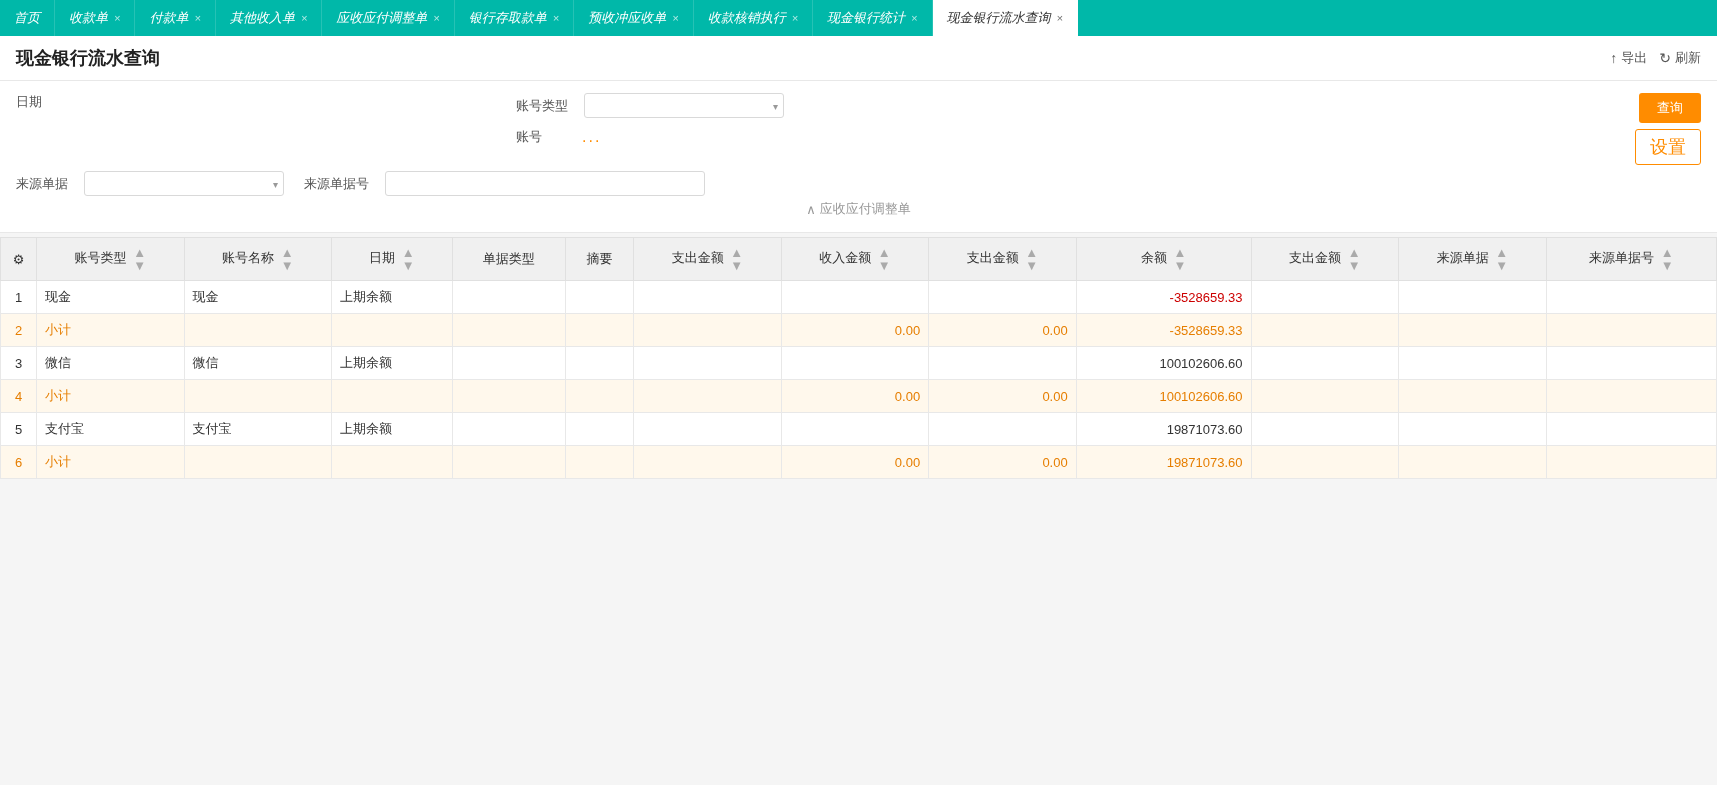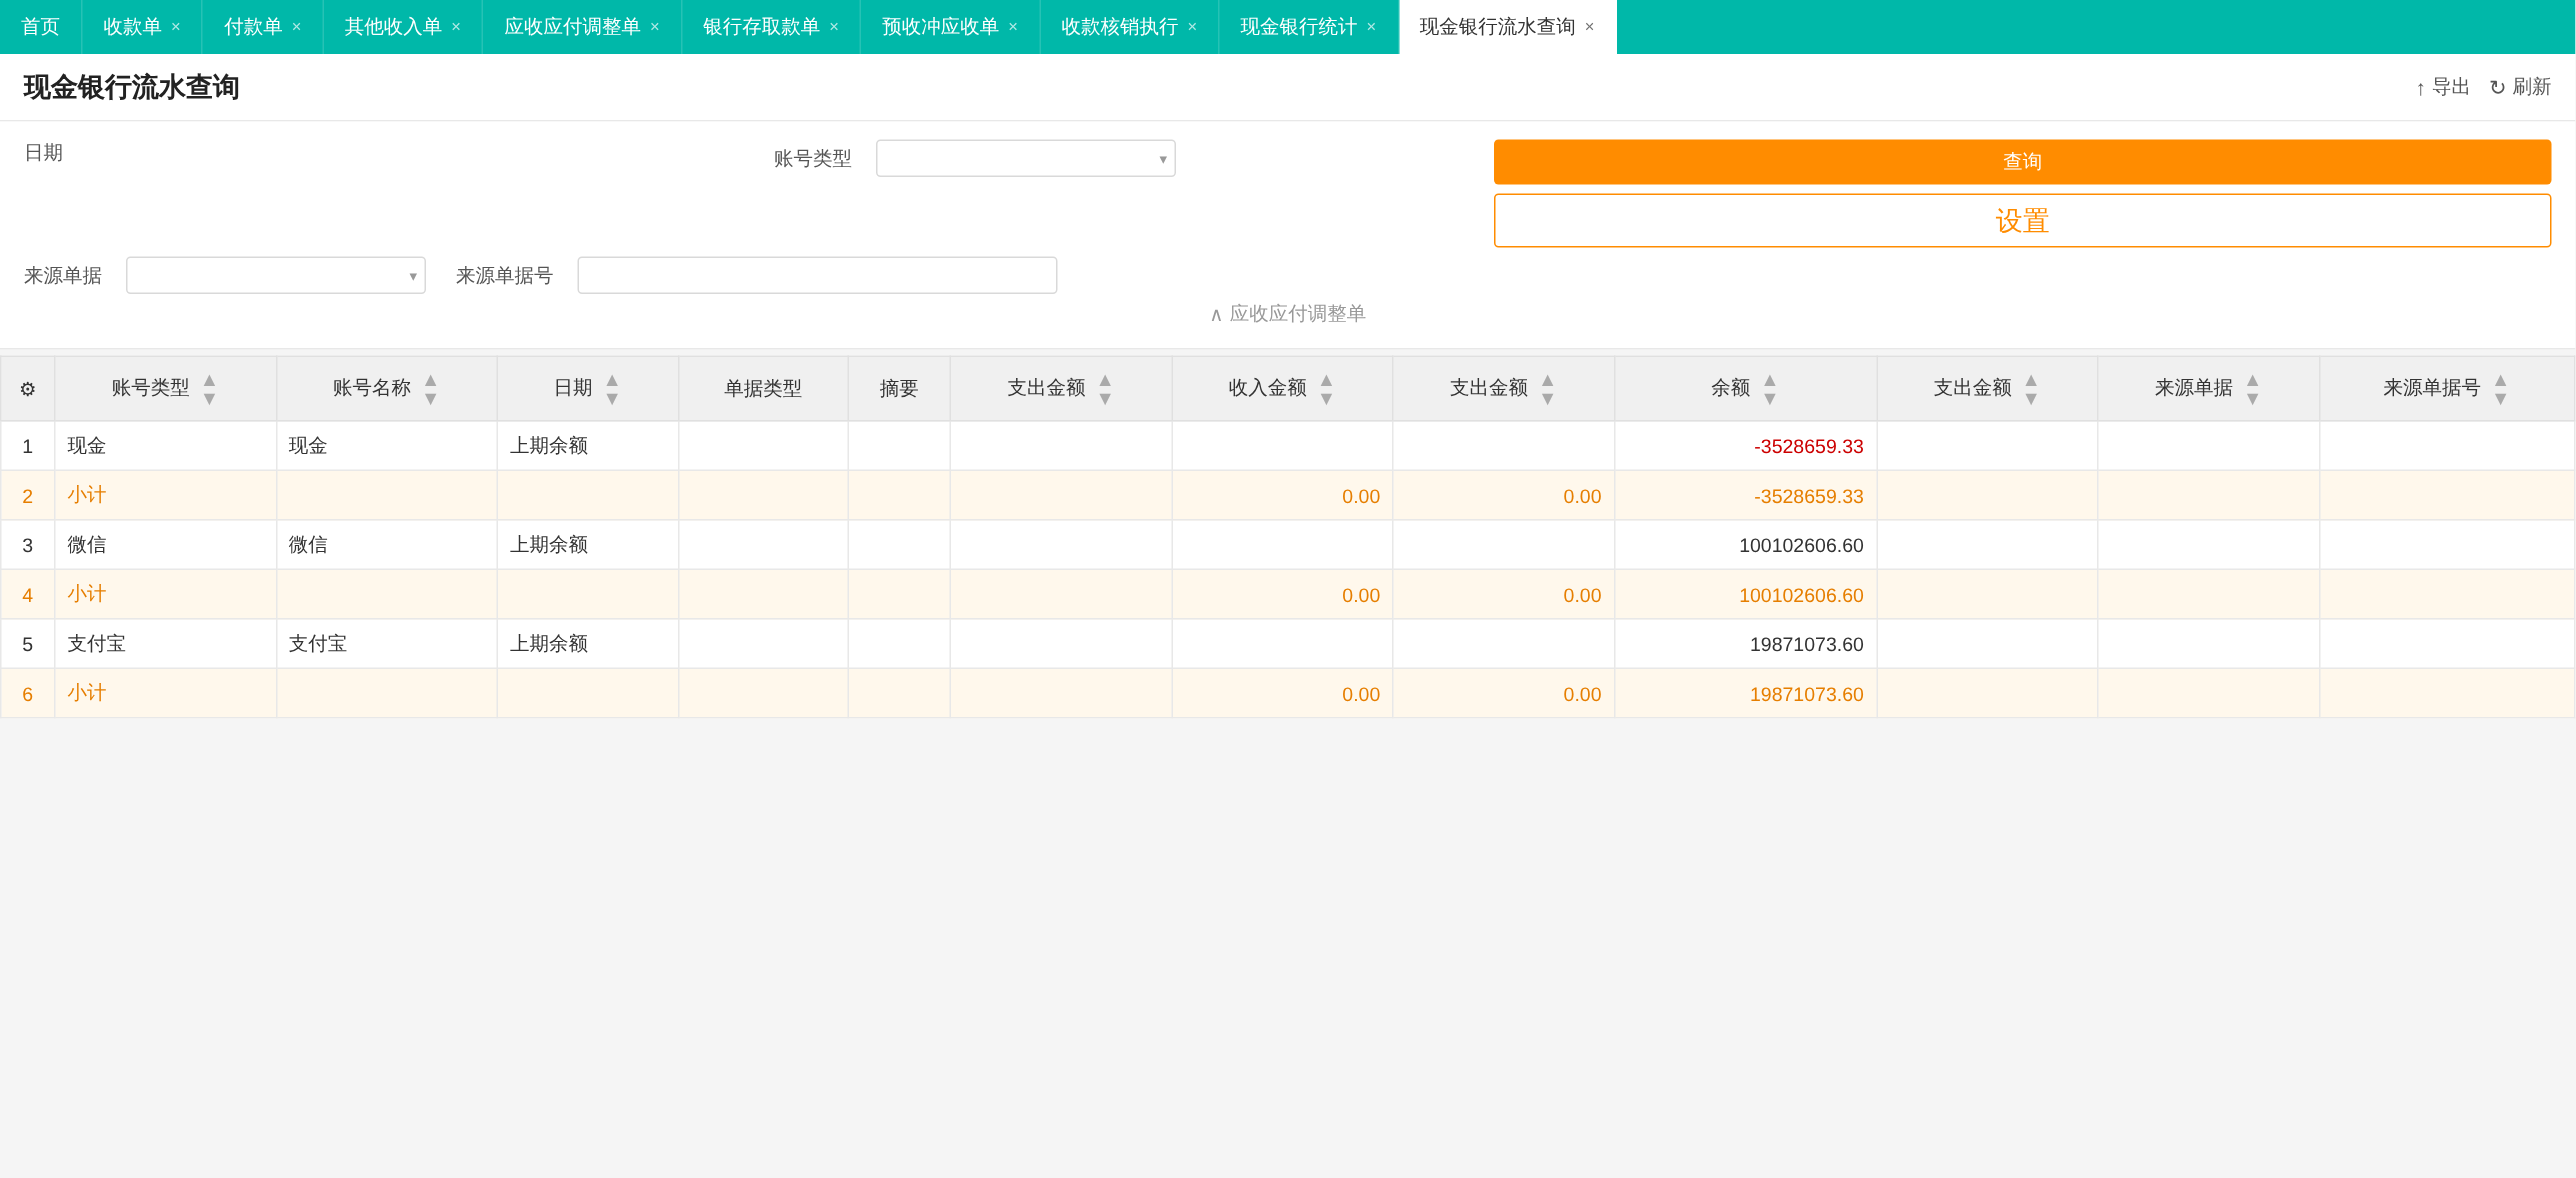--- a/index.html
+++ b/index.html
@@ -17,20 +17,21 @@
     .nav-item {
       color: #fff;
       padding: 0 14px;
       height: 100%;
       display: flex;
       align-items: center;
       cursor: pointer;
       white-space: nowrap;
       font-size: 13px;
       border-right: 1px solid rgba(255,255,255,0.15);
+      font-style: italic;
     }
     .nav-item:first-child { font-size: 13px; }
     .nav-item.active {
       background: #fff;
       color: #333;
     }
     .nav-item .close-x {
       margin-left: 6px;
       font-size: 11px;
       opacity: 0.7;
@@ -230,20 +231,21 @@
     .filter-left-col {
       flex: 0 0 500px;
     }
     .filter-mid-col {
       flex: 0 0 480px;
     }
     .filter-right-col {
       flex: 1;
       display: flex;
       flex-direction: column;
+      align-items: flex-end;
     }
     .acct-type-row {
       display: flex;
       align-items: center;
       gap: 8px;
       margin-bottom: 10px;
     }
     .acct-num-row {
       display: flex;
       align-items: center;
@@ -321,20 +323,24 @@
     <div class="filter-mid-col">
       <div class="acct-type-row">
         <span class="filter-label">账号类型</span>
         <div class="select-wrap">
           <select class="filter-select">
             <option value=""></option>
           </select>
           <span class="chevron">▾</span>
         </div>
       </div>
+      <div class="acct-num-row">
+        <span class="filter-label">账号</span>
+        <span class="account-no-dots">...</span>
+      </div>
     </div>
 
     <div class="filter-right-col">
       <button class="query-btn">查询</button>
       <button class="setting-btn" style="margin-top:6px;">设置</button>
     </div>
   </div>
 
   <div style="display:flex;align-items:center;margin-top:6px;gap:20px;">
     <div style="display:flex;align-items:center;gap:8px;">

